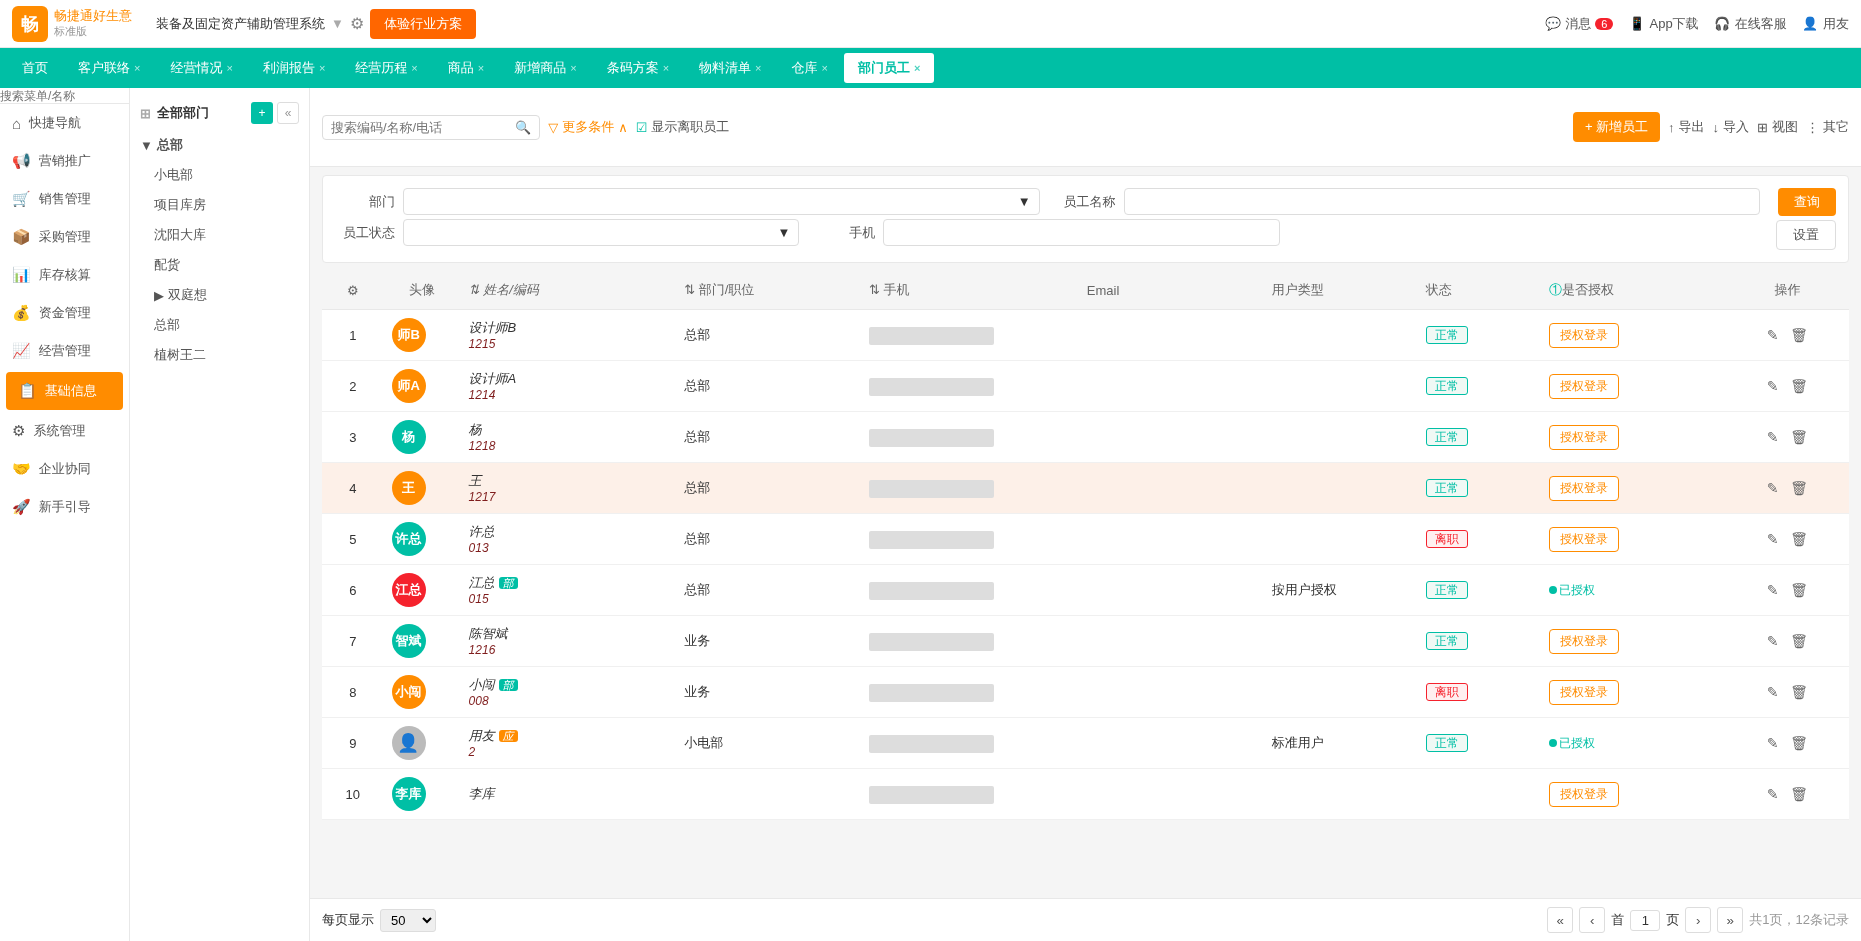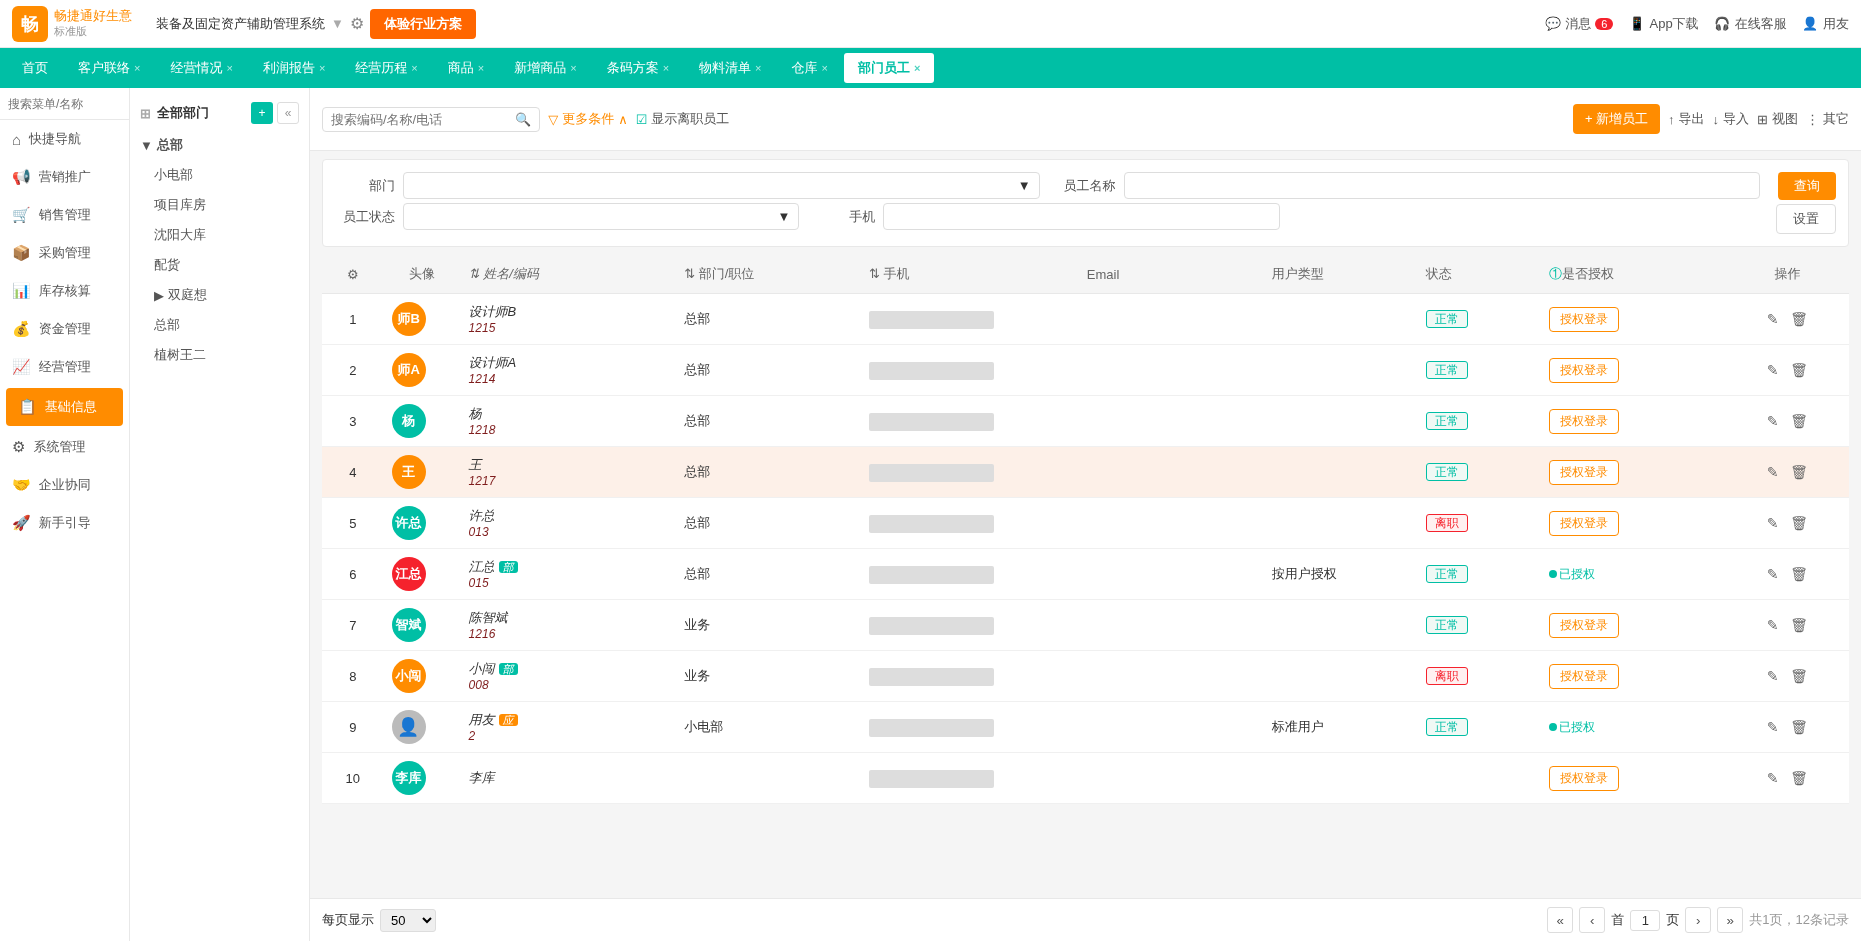--- a/index.html
+++ b/index.html
@@ -8,35 +8,35 @@
     
     .topbar { display: flex; align-items: center; background: #fff; height: 48px; padding: 0 12px; border-bottom: 1px solid #e8e8e8; gap: 8px; }
     .topbar-logo { display: flex; align-items: center; gap: 6px; }
     .logo-icon { width: 36px; height: 36px; background: #ff8c00; border-radius: 6px; display: flex; align-items: center; justify-content: center; color: #fff; font-size: 18px; font-weight: bold; }
     .logo-text { font-size: 13px; color: #ff8c00; line-height: 1.3; }
     .logo-sub { font-size: 11px; color: #999; }
     .topbar-system { flex: 1; display: flex; align-items: center; gap: 6px; font-size: 13px; color: #333; margin-left: 16px; }
     .topbar-actions { display: flex; align-items: center; gap: 16px; margin-left: auto; }
     .topbar-btn { display: flex; align-items: center; gap: 4px; cursor: pointer; font-size: 13px; color: #555; }
     .badge { background: #f5222d; color: #fff; border-radius: 10px; padding: 0 5px; font-size: 11px; min-width: 18px; text-align: center; }
-    .trial-btn { background: #ff6600; color: #fff; border: none; border-radius: 4px; padding: 6px 14px; cursor: pointer; font-size: 13px; font-weight: bold; }
+    .trial-btn { background: #ff6600; color: #fff; border: none; border-radius: 4px; padding: 6px 14px; cursor: pointer; font-size: 13px; }
     .settings-icon { color: #888; cursor: pointer; font-size: 16px; }
 
     
     .nav-tabs { display: flex; align-items: center; background: #00bfa5; height: 40px; padding: 0 8px; gap: 2px; }
     .nav-tab { padding: 6px 14px; color: #fff; cursor: pointer; border-radius: 3px; font-size: 13px; white-space: nowrap; display: flex; align-items: center; gap: 4px; }
     .nav-tab.active { background: #fff; color: #00bfa5; font-weight: bold; }
     .nav-tab .close-x { font-size: 11px; opacity: 0.7; }
 
     
     .main-layout { display: flex; height: calc(100vh - 88px); }
 
     
     .sidebar { width: 130px; background: #fff; border-right: 1px solid #e8e8e8; display: flex; flex-direction: column; flex-shrink: 0; }
-    .sidebar-search { display: flex; align-items: center; padding: 8px; border-bottom: 1px solid #e8e8e8; gap: 6px; }
+    .sidebar-search { display: flex; align-items: center; border-bottom: 1px solid #e8e8e8; gap: 6px; }
     .sidebar-search input { flex: 1; border: none; outline: none; font-size: 12px; background: transparent; }
     .sidebar-menu { flex: 1; overflow-y: auto; }
     .sidebar-item { display: flex; align-items: center; gap: 8px; padding: 10px 12px; cursor: pointer; font-size: 13px; color: #555; }
     .sidebar-item.active { color: #fff; background: #ff8c00; border-radius: 4px; margin: 2px 6px; }
     .sidebar-item .si-icon { font-size: 15px; }
 
     
     .content { flex: 1; display: flex; overflow: hidden; }
 
     
@@ -47,21 +47,21 @@
     .dept-header-icon { width: 22px; height: 22px; background: #00bfa5; border-radius: 3px; display: flex; align-items: center; justify-content: center; color: #fff; font-size: 12px; cursor: pointer; }
     .dept-header-icon2 { width: 22px; height: 22px; border: 1px solid #ddd; border-radius: 3px; display: flex; align-items: center; justify-content: center; color: #999; font-size: 12px; cursor: pointer; }
     .dept-node { padding: 6px 12px 6px 20px; cursor: pointer; font-size: 13px; color: #555; display: flex; align-items: center; gap: 4px; }
     .dept-node.parent { font-weight: bold; padding-left: 10px; }
     .dept-node.child { padding-left: 24px; }
 
     
     .main-panel { flex: 1; display: flex; flex-direction: column; overflow: hidden; }
 
     
-    .toolbar { display: flex; align-items: center; padding: 16px 12px; background: #fff; border-bottom: 1px solid #e8e8e8; gap: 8px; flex-wrap: wrap; }
+    .toolbar { display: flex; align-items: center; padding: 24px 12px; background: #fff; border-bottom: 1px solid #e8e8e8; gap: 8px; flex-wrap: wrap; }
     .toolbar-search { display: flex; align-items: center; border: 1px solid #ddd; border-radius: 4px; padding: 4px 8px; gap: 4px; }
     .toolbar-search input { border: none; outline: none; font-size: 13px; width: 180px; }
     .filter-btn { display: flex; align-items: center; gap: 4px; color: #ff8c00; cursor: pointer; font-size: 13px; }
     .show-resigned { display: flex; align-items: center; gap: 4px; cursor: pointer; font-size: 13px; color: #555; }
     .check-icon { color: #00bfa5; }
     .toolbar-right { margin-left: auto; display: flex; align-items: center; gap: 8px; }
     .btn-add { background: #ff8c00; color: #fff; border: none; border-radius: 4px; padding: 6px 12px; cursor: pointer; font-size: 13px; display: flex; align-items: center; gap: 4px; }
     .btn-export { display: flex; align-items: center; gap: 4px; color: #555; cursor: pointer; font-size: 13px; }
     .btn-import { display: flex; align-items: center; gap: 4px; color: #555; cursor: pointer; font-size: 13px; }
     .btn-view { display: flex; align-items: center; gap: 4px; color: #555; cursor: pointer; font-size: 13px; }

